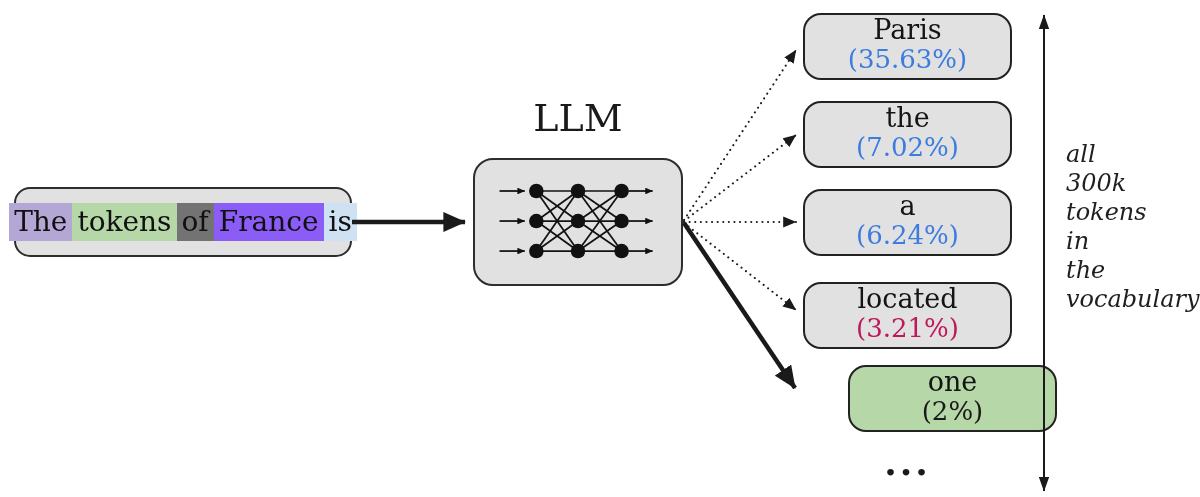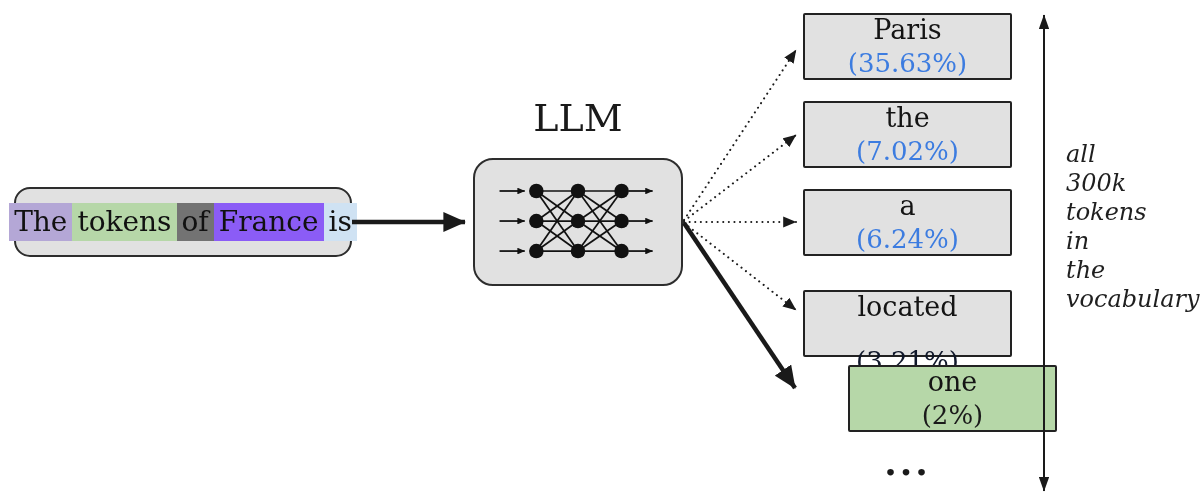--- a/index.html
+++ b/index.html
@@ -15,25 +15,25 @@
     font-size:28px;color:#111;white-space:nowrap;
   }
   .tok{display:inline-block;padding:3px 5px;line-height:1.15;}
   .llm-label{
     position:absolute;left:473px;top:98px;width:210px;text-align:center;
     font-size:38px;color:#1a1a1a;line-height:1.1;
   }
   .llm-box{left:473px;top:158px;width:210px;height:128px;border-radius:20px;}
   .nn{display:block;width:100%;height:100%;}
   .out{
-    position:absolute;left:803px;width:209px;height:67px;border-radius:2px;
+    position:absolute;left:803px;width:209px;height:67px;border-radius:18px;
     background:#e1e1e1;border:2px solid #222;box-sizing:border-box;
-    display:flex;flex-direction:column;align-items:center;justify-content:space-between;
+    display:flex;flex-direction:column;align-items:center;justify-content:flex-start;
   }
-  .o1{top:13px;} .o2{top:101px;} .o3{top:189px;} .o4{top:290px;gap:25px;} .o5{top:365px;}
+  .o1{top:13px;} .o2{top:101px;} .o3{top:189px;} .o4{top:282px;} .o5{top:365px;}
   .word{font-size:27px;line-height:30px;color:#141414;}
   .prob{font-size:26px;line-height:29px;color:#3c7ce0;}
   .ellipsis{
     position:absolute;left:803px;top:442px;width:209px;text-align:center;
     font-size:36px;font-weight:700;letter-spacing:3px;color:#1a1a1a;line-height:40px;
   }
   .vocab{
     position:absolute;left:1066px;top:140px;width:134px;
     font-style:italic;font-size:24px;line-height:29px;color:#1f1f1f;
     white-space:pre-line;
@@ -113,21 +113,21 @@
   <div class="out o2" style="background-color: rgb(225, 225, 225);">
     <div class="word">the</div>
     <div class="prob" style="color: rgb(60, 124, 224);">(7.02%)</div>
   </div>
   <div class="out o3" style="background-color: rgb(225, 225, 225);">
     <div class="word">a</div>
     <div class="prob" style="color: rgb(60, 124, 224);">(6.24%)</div>
   </div>
   <div class="out o4" style="background-color: rgb(225, 225, 225);">
     <div class="word">located</div>
-    <div class="prob" style="color: #0f172a;">(3.21%)</div>
+    <div class="prob" style="color: #be185d;">(3.21%)</div>
   </div>
   <div class="out o5" style="background-color: rgb(182, 215, 168); margin-left: 45px;">
     <div class="word">one</div>
     <div class="prob" style="color: rgb(26, 26, 26);">(2%)</div>
   </div>
 
   <div class="ellipsis">...</div>
 
   <div class="vocab">all
 300k

